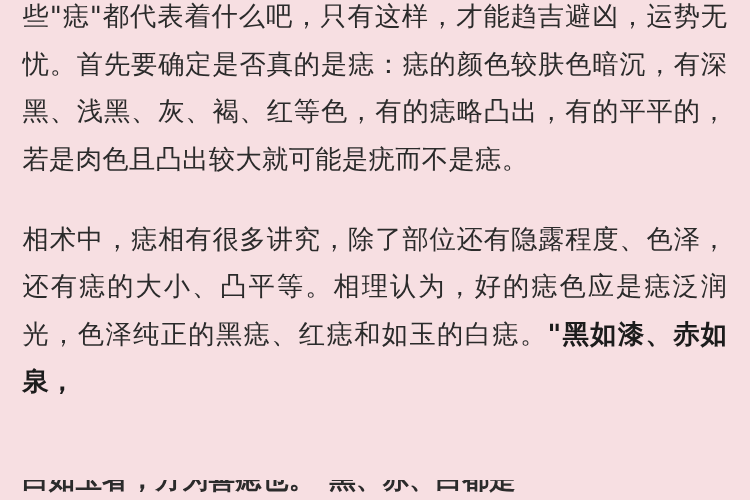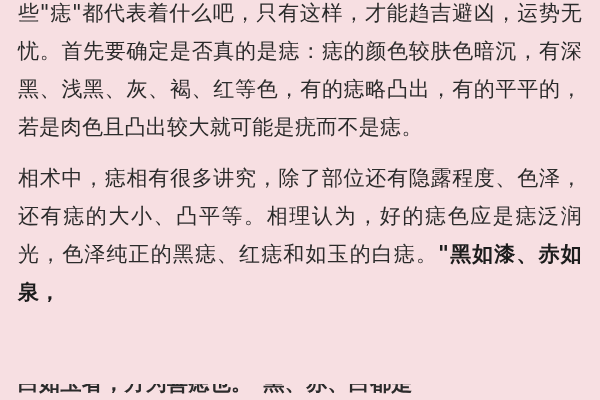--- a/index.html
+++ b/index.html
@@ -30,21 +30,21 @@
     margin: 0;
     color: #2b2b2b;
     font-size: 21px;
     line-height: 38px;
     letter-spacing: 0.3px;
     text-align: justify;
     text-justify: inter-ideograph;
     word-break: break-all;
   }
   p.para + p.para {
-    margin-top: 13px;
+    margin-top: 26px;
   }
   .bold-run {
     font-weight: bold;
     color: #1c1c1c;
   }
   
   .clipped {
     position: absolute;
     left: 18px;
     right: 18px;

